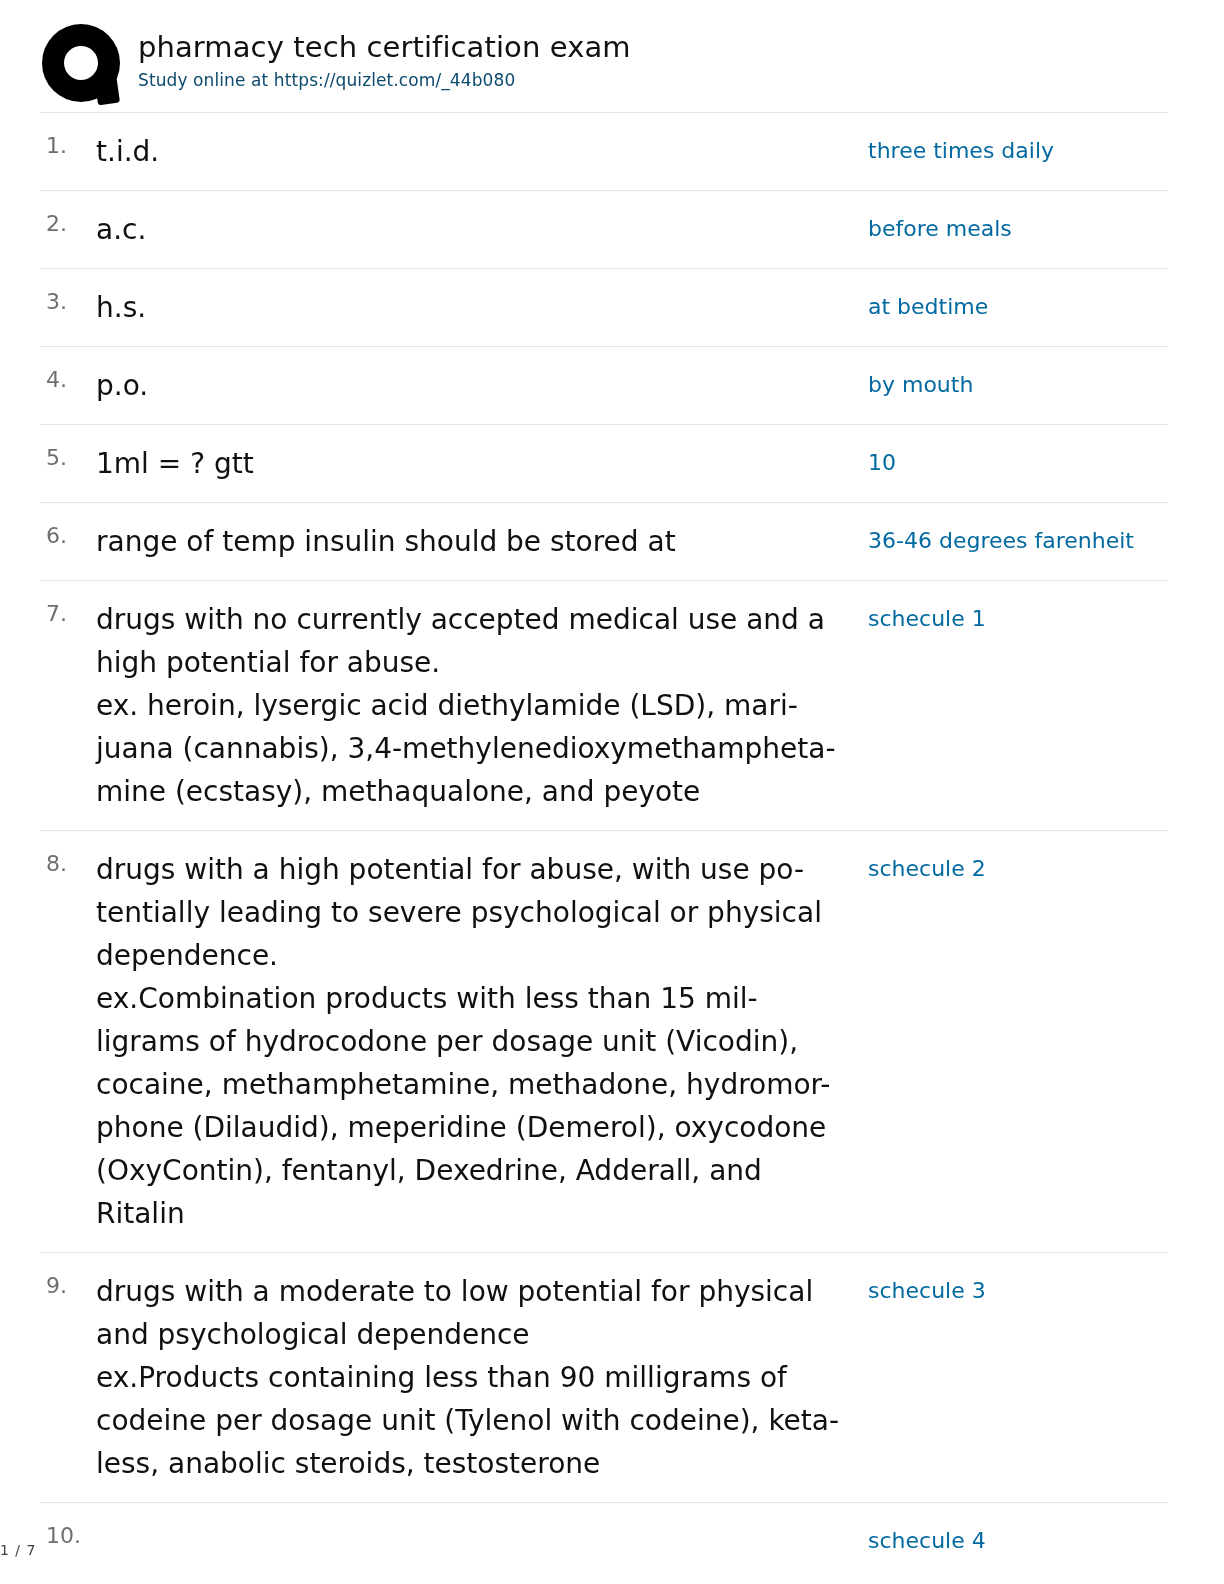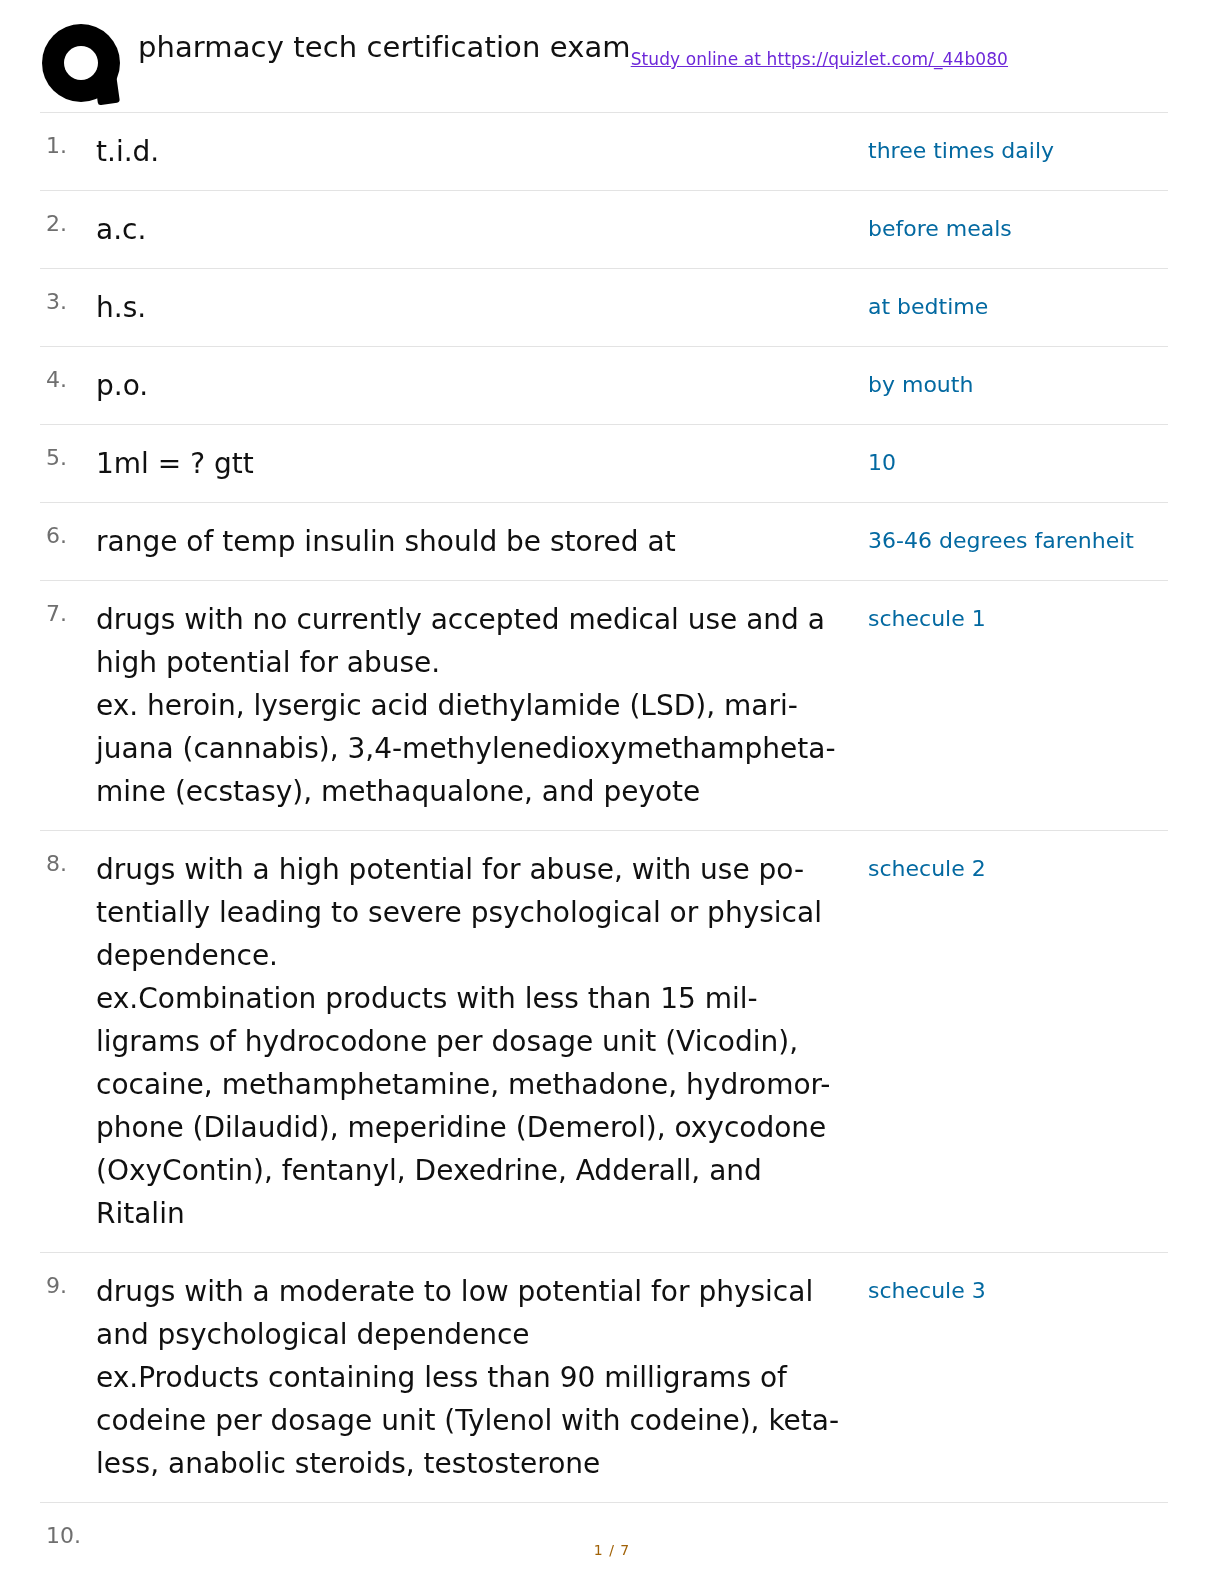--- a/index.html
+++ b/index.html
@@ -57,37 +57,37 @@
     right: 2px;
     bottom: -2px;
     width: 22px;
     height: 30px;
     background: #000000;
     transform: rotate(-8deg);
     border-radius: 3px;
   }
   .header-text {
     display: flex;
+    flex-direction: column;
     justify-content: flex-start;
     padding-top: 8px;
   }
   .doc-title {
     font-size: 29px;
     line-height: 34px;
     color: #111111;
     font-weight: 400;
     letter-spacing: 0.1px;
   }
   .doc-sub {
     font-size: 17px;
     line-height: 22px;
-    color: #6d28d9;
-    margin-top: 18px;
+    color: #0c4a6e;
+    margin-top: 5px;
     letter-spacing: 0.1px;
-    text-decoration: underline;
   }
 
   
   .rows {
     width: 100%;
     border-collapse: collapse;
   }
   .row {
     display: flex;
     align-items: flex-start;
@@ -119,23 +119,23 @@
     color: #0369a1;
     padding-top: 5px;
   }
   .term .line { display: block; }
 
   .footer {
     position: absolute;
     left: 0;
     right: 0;
     bottom: 26px;
-    text-align: center;
+    text-align: left;
     font-size: 14px;
-    color: #a16207;
+    color: #404040;
     letter-spacing: 1px;
   }
 </style>
 </head>
 <body>
 
 <div class="page">
 
   <div class="header">
     <div class="logo">
@@ -224,17 +224,18 @@
           <span class="line">and psychological dependence</span>
           <span class="line">ex.Products containing less than 90 milligrams of</span>
           <span class="line">codeine per dosage unit (Tylenol with codeine), keta-</span>
           <span class="line">less, anabolic steroids, testosterone</span>
         </div>
         <div class="def">schecule 3</div>
       </div>
       <div class="row">
         <div class="num">10.</div>
         <div class="term"></div>
+        <div class="def">schecule 4</div>
       </div>
     </div>
 
   <div class="footer">1 / 7</div>
 </div>
 
 </body></html>

